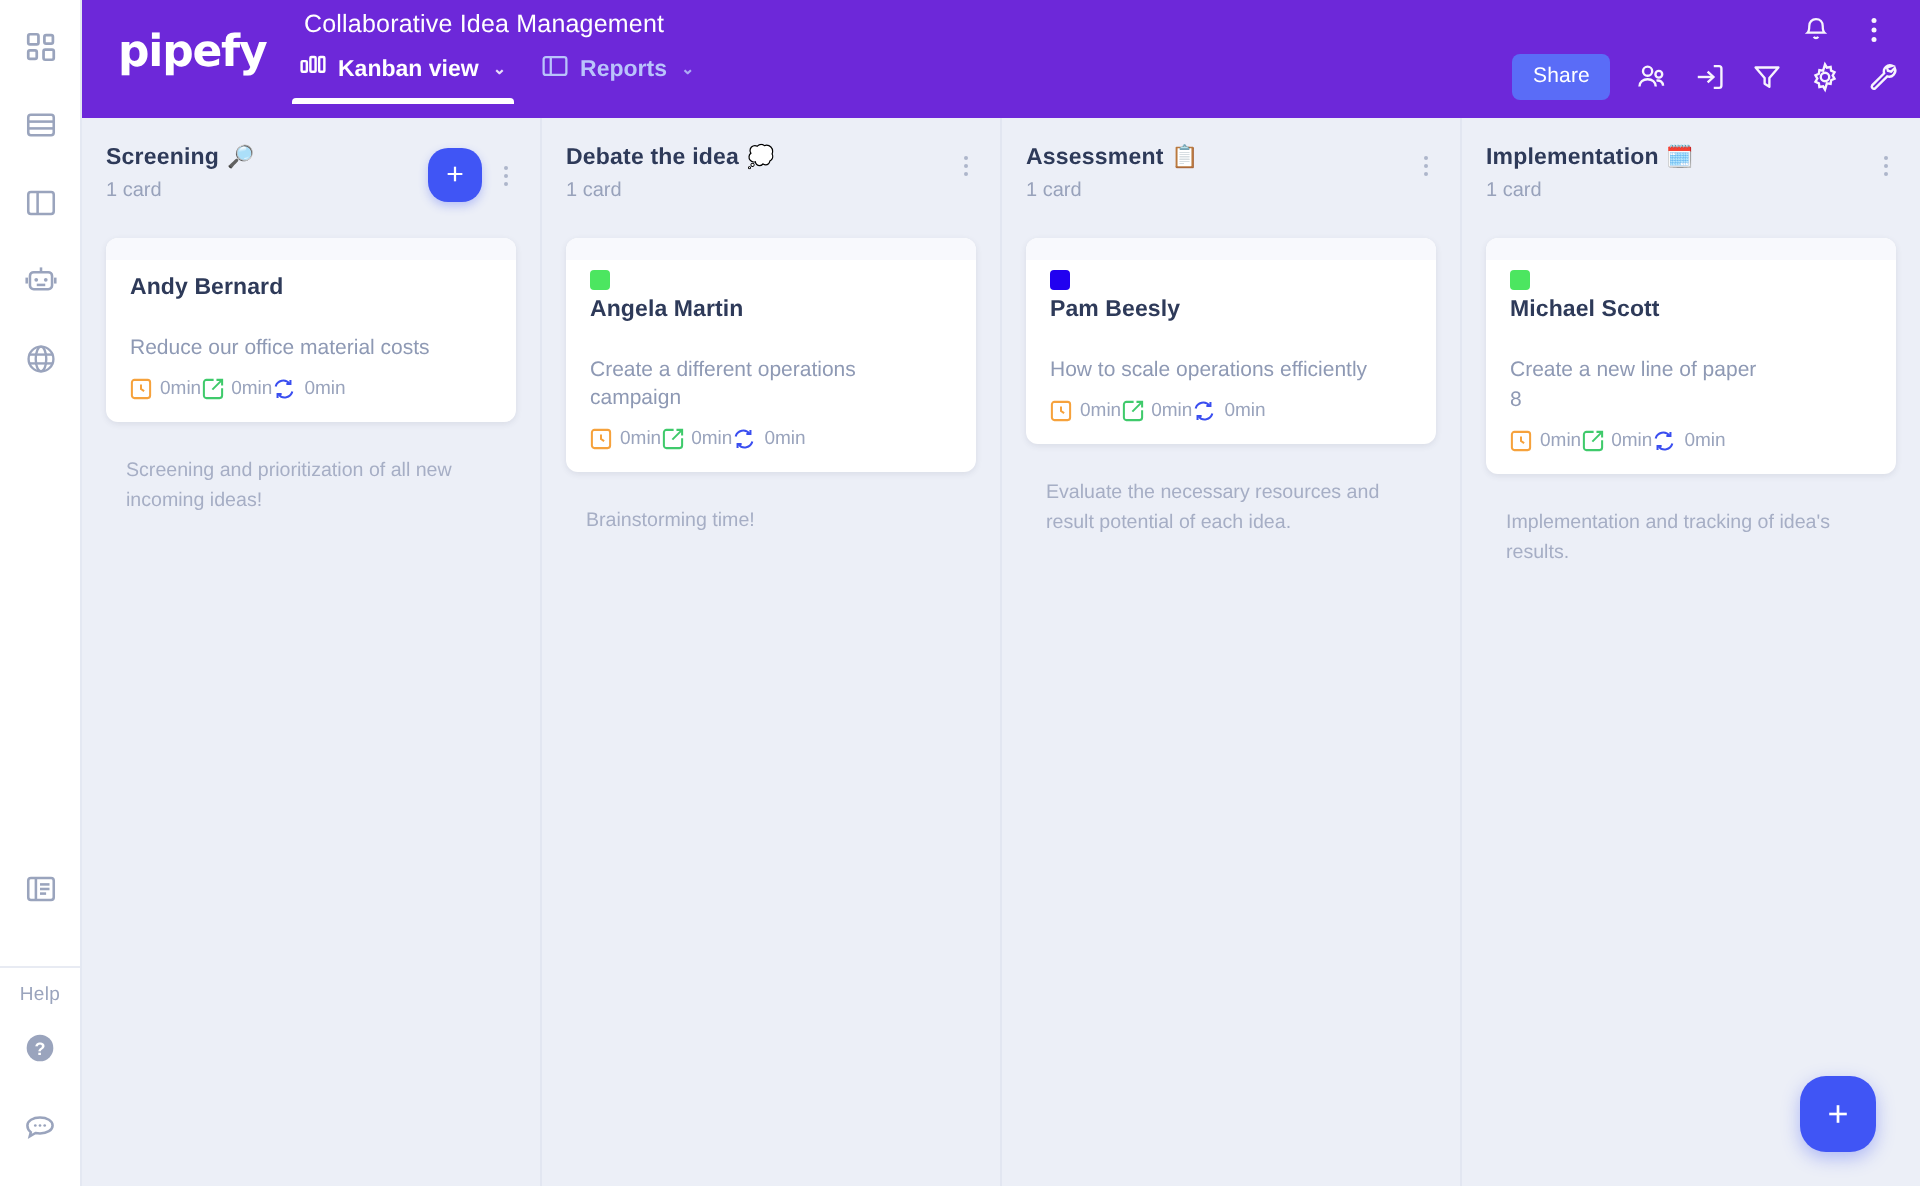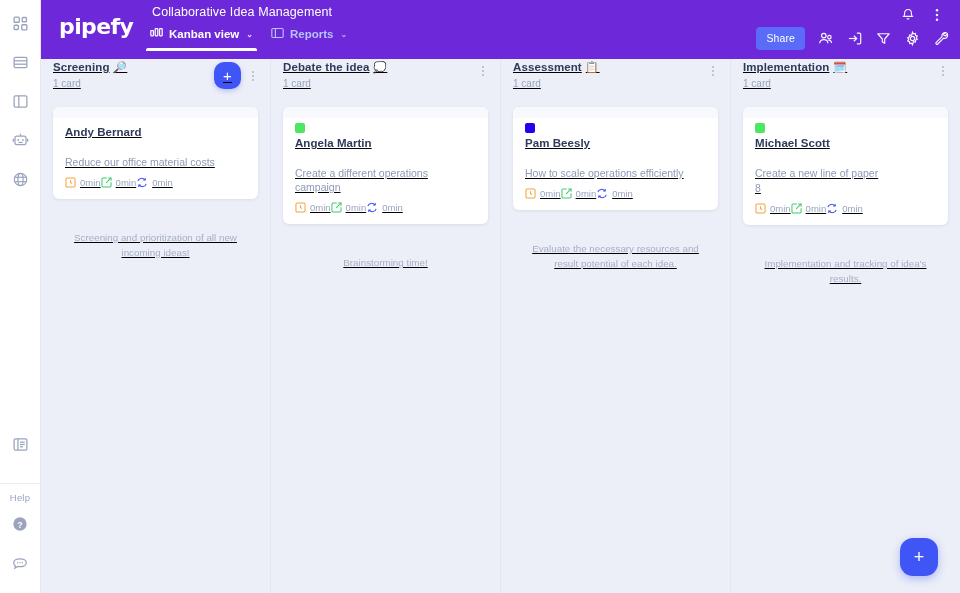--- a/index.html
+++ b/index.html
@@ -105,23 +105,22 @@
   .board {
     flex: 1 1 auto;
     display: flex;
     background: #eceff7;
     overflow: hidden;
   }
   .col {
     flex: 1 1 0;
     min-width: 0;
     border-right: 1px solid #e2e6f1;
-    padding: 2px 12px 0 12px;
+    padding: 14px 12px 0 12px;
     position: relative;
-    text-decoration: underline;
   }
   .col:last-child { border-right: none; }
   .col-head { display: flex; align-items: flex-start; justify-content: space-between; }
   .col-title {
     font-size: 11.5px; font-weight: 700; color: #2e3a59;
     letter-spacing: .1px;
     display: flex; align-items: center; gap: 4px;
   }
   .col-emoji { font-size: 11px; line-height: 1; }
   .col-count { font-size: 10px; color: #98a2bb; margin-top: 5px; }
@@ -151,22 +150,22 @@
   .card-strip { height: 11px; background: #f8f9fd; }
   .card-label-wrap { padding: 5px 12px 0; }
   .card-label { width: 10px; height: 10px; border-radius: 2px; display: block; }
   .card-body { padding: 8px 12px 11px; }
   .card-name { font-size: 11.5px; font-weight: 700; color: #2e3a59; letter-spacing: .05px; }
   .card-desc { font-size: 10.5px; color: #8e99b4; margin-top: 17px; line-height: 1.35; }
   .card-metrics { display: flex; align-items: center; margin-top: 8px; }
   .metric { display: flex; align-items: center; gap: 4px; }
   .metric span { font-size: 9.5px; color: #9aa4bd; }
   .col-note {
-    margin-top: 32px;
-    text-align: center;
+    margin-top: 18px;
+    text-align: left;
     font-size: 9.8px;
     color: #a6aec5;
     line-height: 1.5;
     padding: 0 10px;
   }
   .col.has-label .card-body { padding-top: 4px; }
 
   
   .fab {
     position: absolute;

